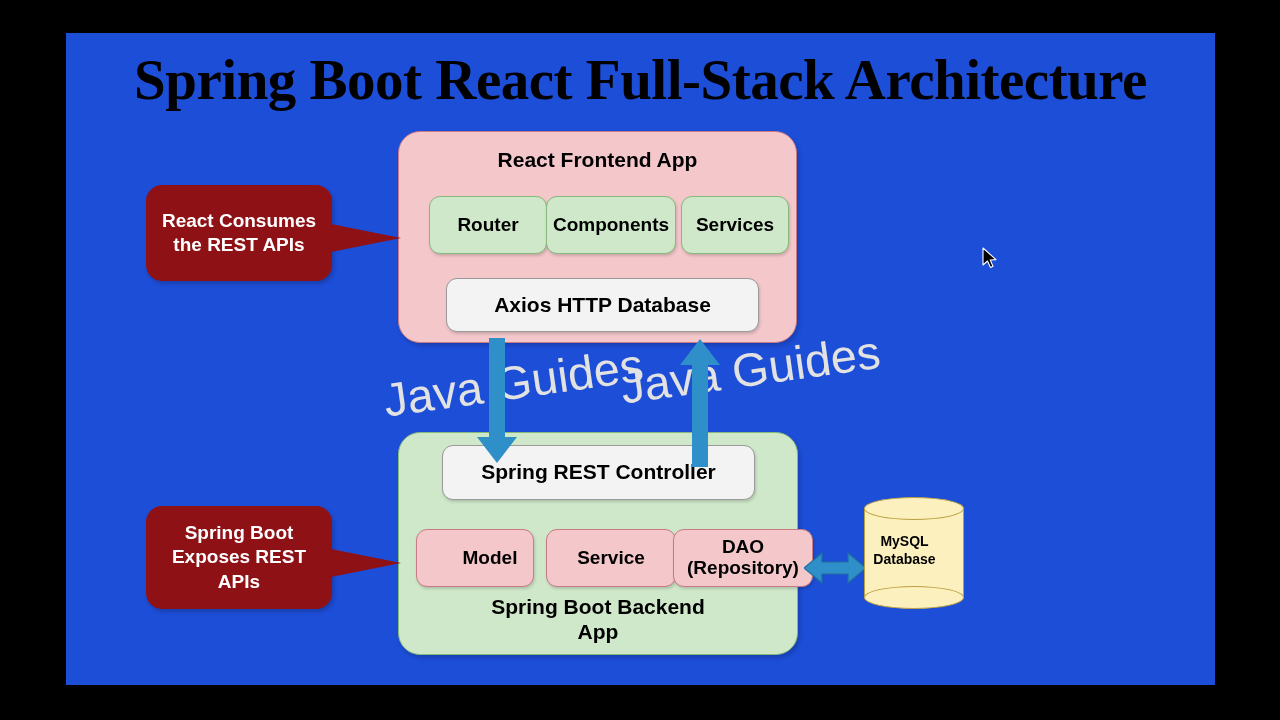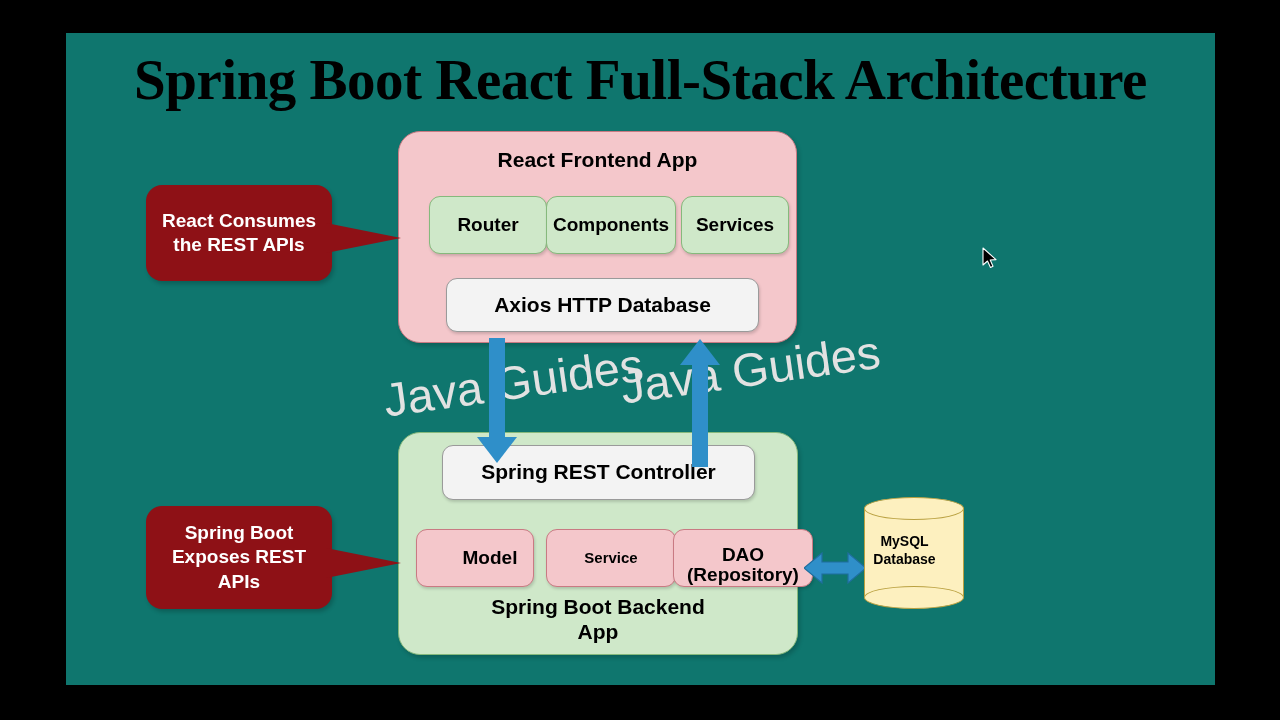--- a/index.html
+++ b/index.html
@@ -21,21 +21,21 @@
     background: #000000;
   }
 
   
   #canvas {
     position: absolute;
     left: 66px;
     top: 33px;
     width: 1149px;
     height: 652px;
-    background: #0f766e;
+    background: #1d4ed8;
     overflow: hidden;
   }
 
   
   #title {
     position: absolute;
     left: 0px;
     top: 14px;
     width: 1149px;
     text-align: center;
@@ -127,22 +127,22 @@
 
   
   #node-router     { left: 10px;  top: 64px;  width: 118px; height: 58px; font-size: 19px; margin-left: 20px; }
   #node-components { left: 147px; top: 64px;  width: 130px; height: 58px; font-size: 19px; }
   #node-services   { left: 282px; top: 64px;  width: 108px; height: 58px; font-size: 19px; }
   #node-axios      { left: 47px;  top: 146px; width: 313px; height: 54px; font-size: 21px; }
 
   
   #node-rest-controller { left: 43px;  top: 12px;  width: 313px; height: 55px; font-size: 21px; }
   #node-model   { left: 17px;  top: 96px; width: 118px; height: 58px; font-size: 19px; padding-left: 30px; }
-  #node-service { left: 147px; top: 96px; width: 130px; height: 58px; font-size: 15px; }
-  #node-dao     { left: 274px; top: 96px; width: 140px; height: 58px; font-size: 19px; align-items: flex-end; }
+  #node-service { left: 147px; top: 96px; width: 130px; height: 58px; font-size: 19px; }
+  #node-dao     { left: 274px; top: 96px; width: 140px; height: 58px; font-size: 19px; }
 
   
   .callout {
     position: absolute;
     background: #8e1116;
     border-radius: 16px;
     color: #ffffff;
     font-weight: bold;
     font-size: 19px;
     line-height: 1.28;

